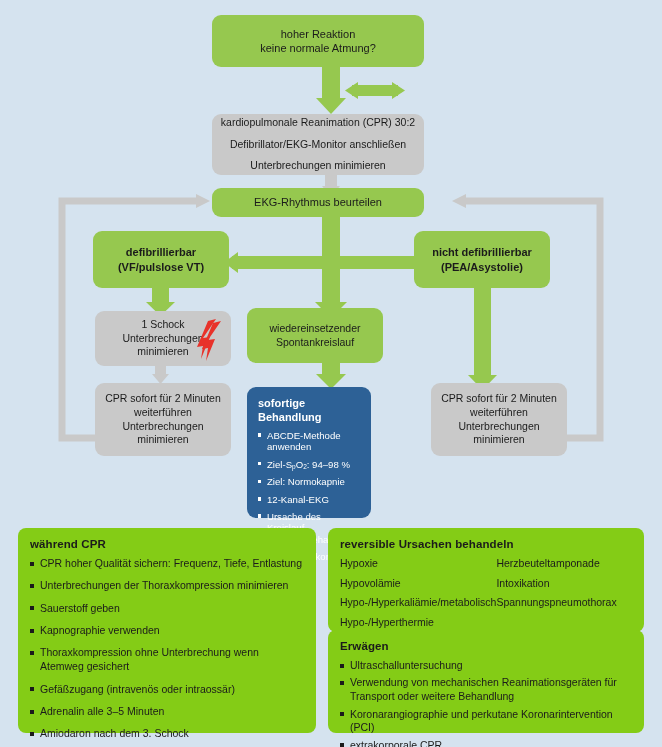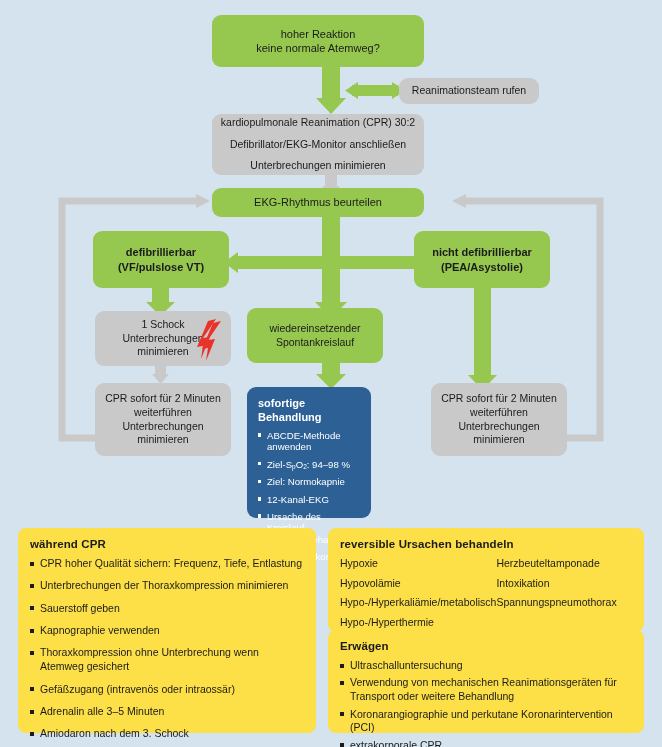--- a/index.html
+++ b/index.html
@@ -27,21 +27,21 @@
   }
   .green{background:#96c84f;color:#1b1b1b;}
   .grey{background:#c9c9c9;color:#1b1b1b;}
   .blue{background:#2d6196;color:#ffffff;}
   .boxline{display:block;white-space:nowrap;}
 
   
   .panel{
     position:absolute;
     box-sizing:border-box;
-    background:#fde047;
+    background:#84cc16;
     border-radius:8px;
     padding:10px 12px 10px 12px;
   }
   .panel h3{
     margin:0 0 7px 0;
     font-size:11.5px;
     font-weight:bold;
     letter-spacing:.1px;
   }
   .blist{list-style:none;margin:0;padding:0;}
@@ -151,26 +151,23 @@
     </g>
 
     <g fill="#96c84f">
       <rect x="474" y="288" width="17" height="91"></rect>
       <polygon points="468,375 497,375 482.5,390"></polygon>
     </g>
   </svg>
 
   <div class="box green" style="left:212px;top:15px;width:212px;height:52px;font-size:11px;">
     <span class="boxline">hoher Reaktion</span>
-    <span class="boxline">keine normale Atemweg?</span>
-  </div>
-
-  <div class="box grey" style="left:399px;top:78px;width:140px;height:26px;font-size:10.5px;">
-    <span class="boxline">Reanimationsteam rufen</span>
-  </div>
+    <span class="boxline">keine normale Atmung?</span>
+  </div>
+
 
   <div class="box grey" style="left:212px;top:114px;width:212px;height:61px;font-size:10.5px;gap:8px;">
     <span class="boxline">kardiopulmonale Reanimation (CPR) 30:2</span>
     <span class="boxline">Defibrillator/EKG-Monitor anschließen</span>
     <span class="boxline">Unterbrechungen minimieren</span>
   </div>
 
   <div class="box green" style="left:212px;top:188px;width:212px;height:29px;font-size:11px;">
     <span class="boxline">EKG-Rhythmus beurteilen</span>
   </div>

